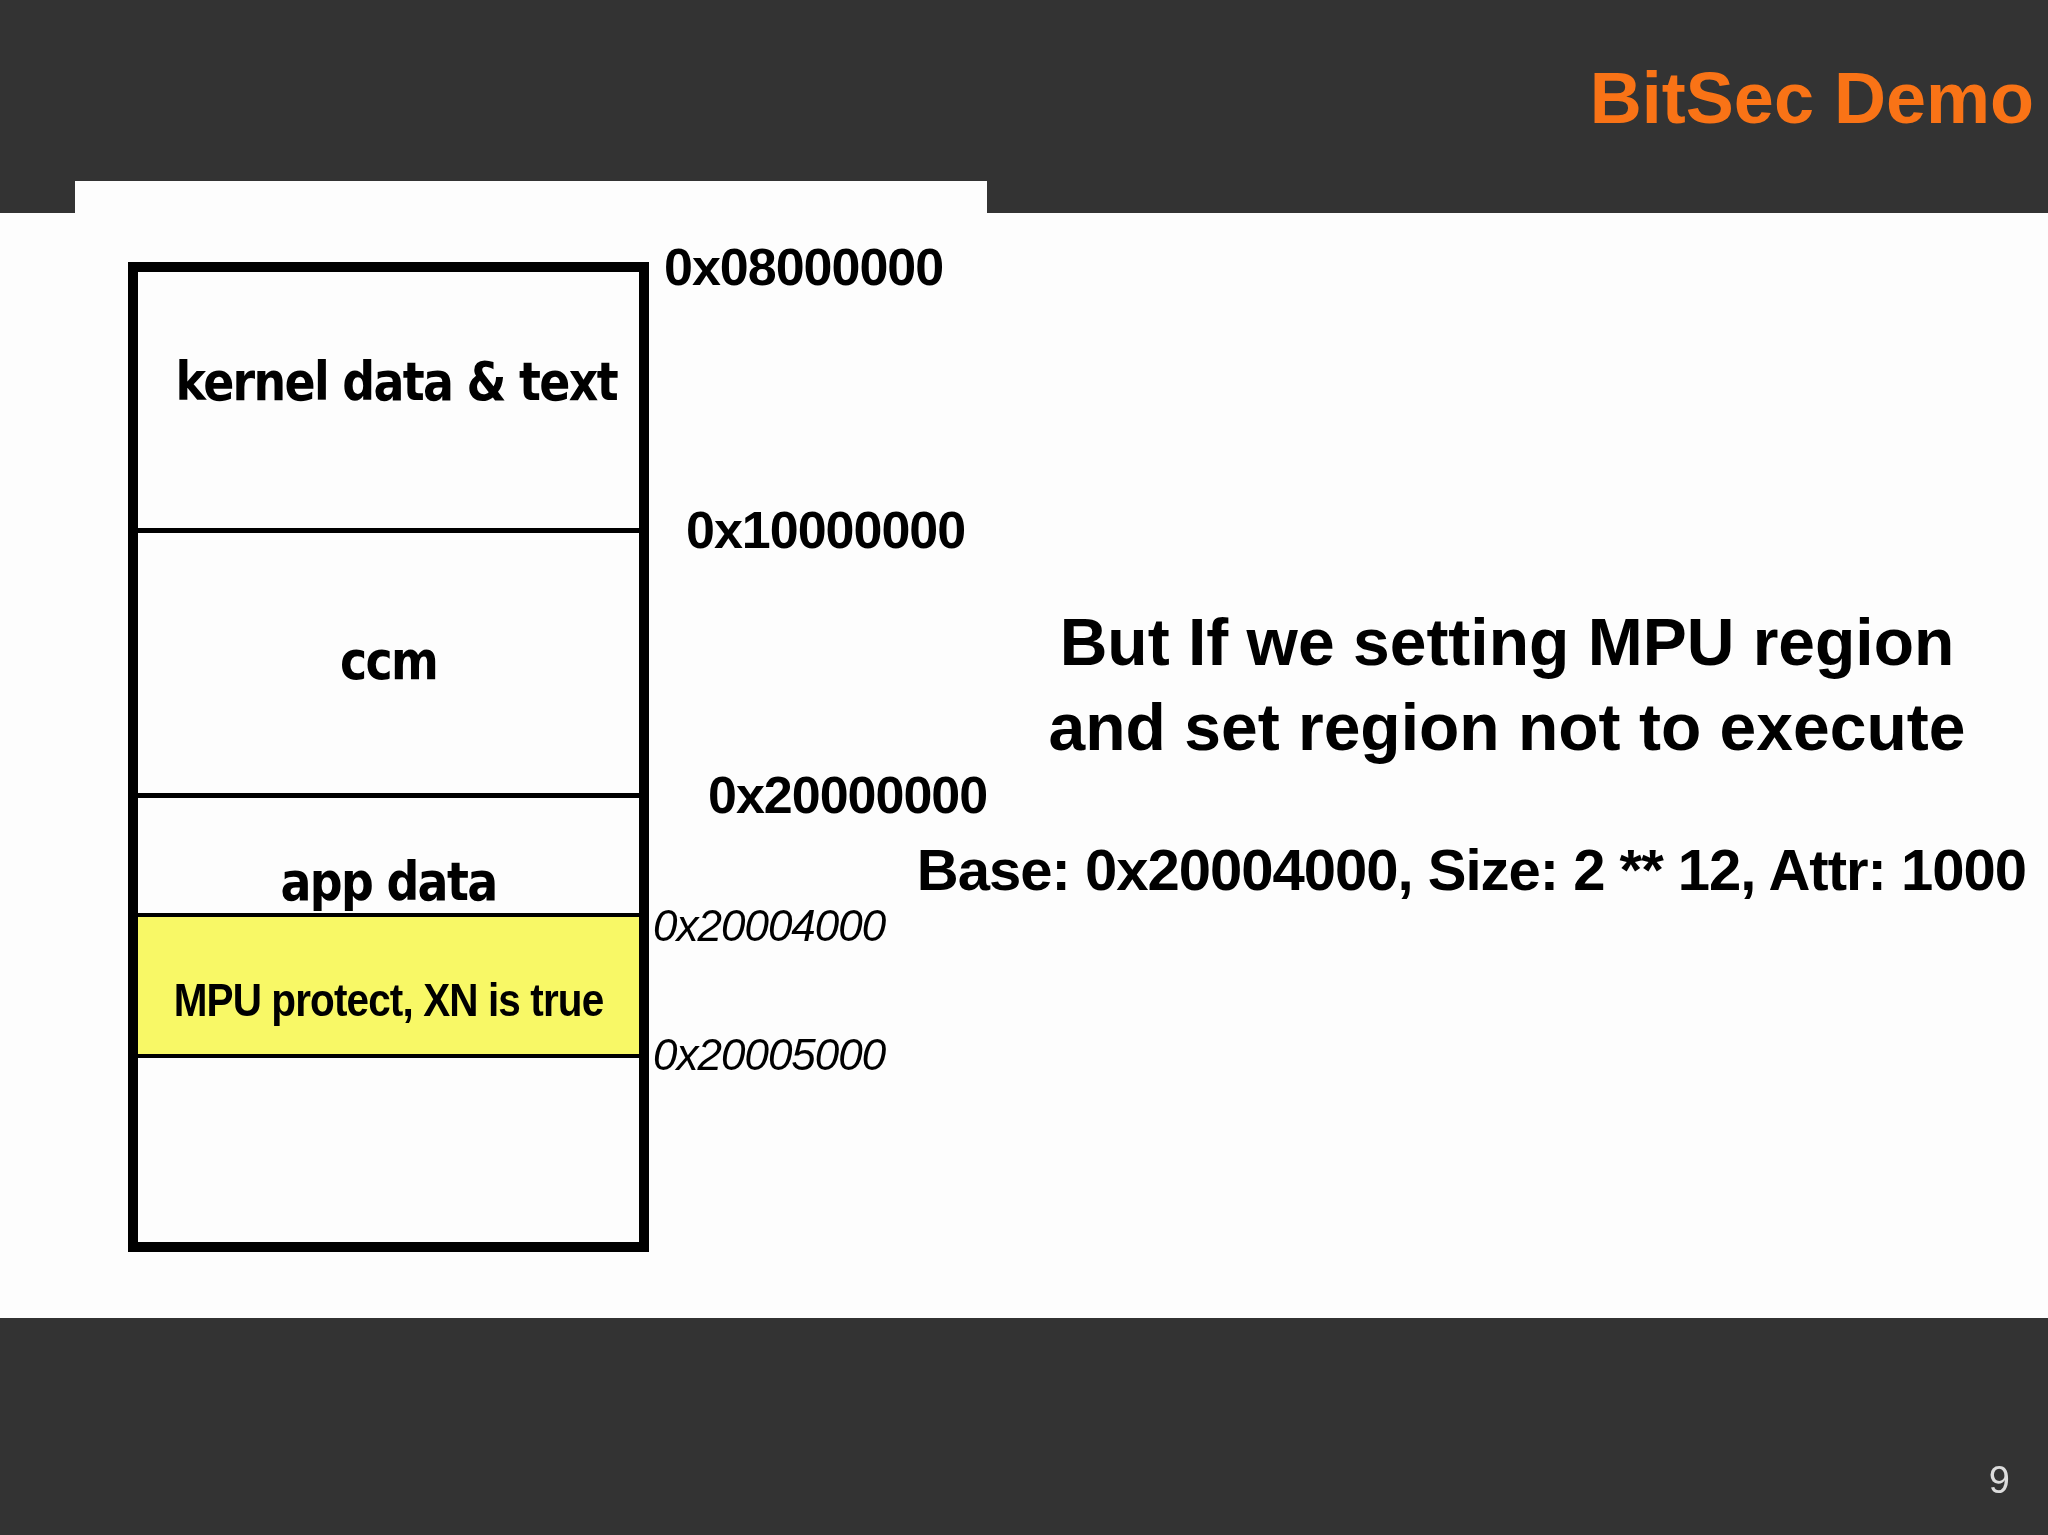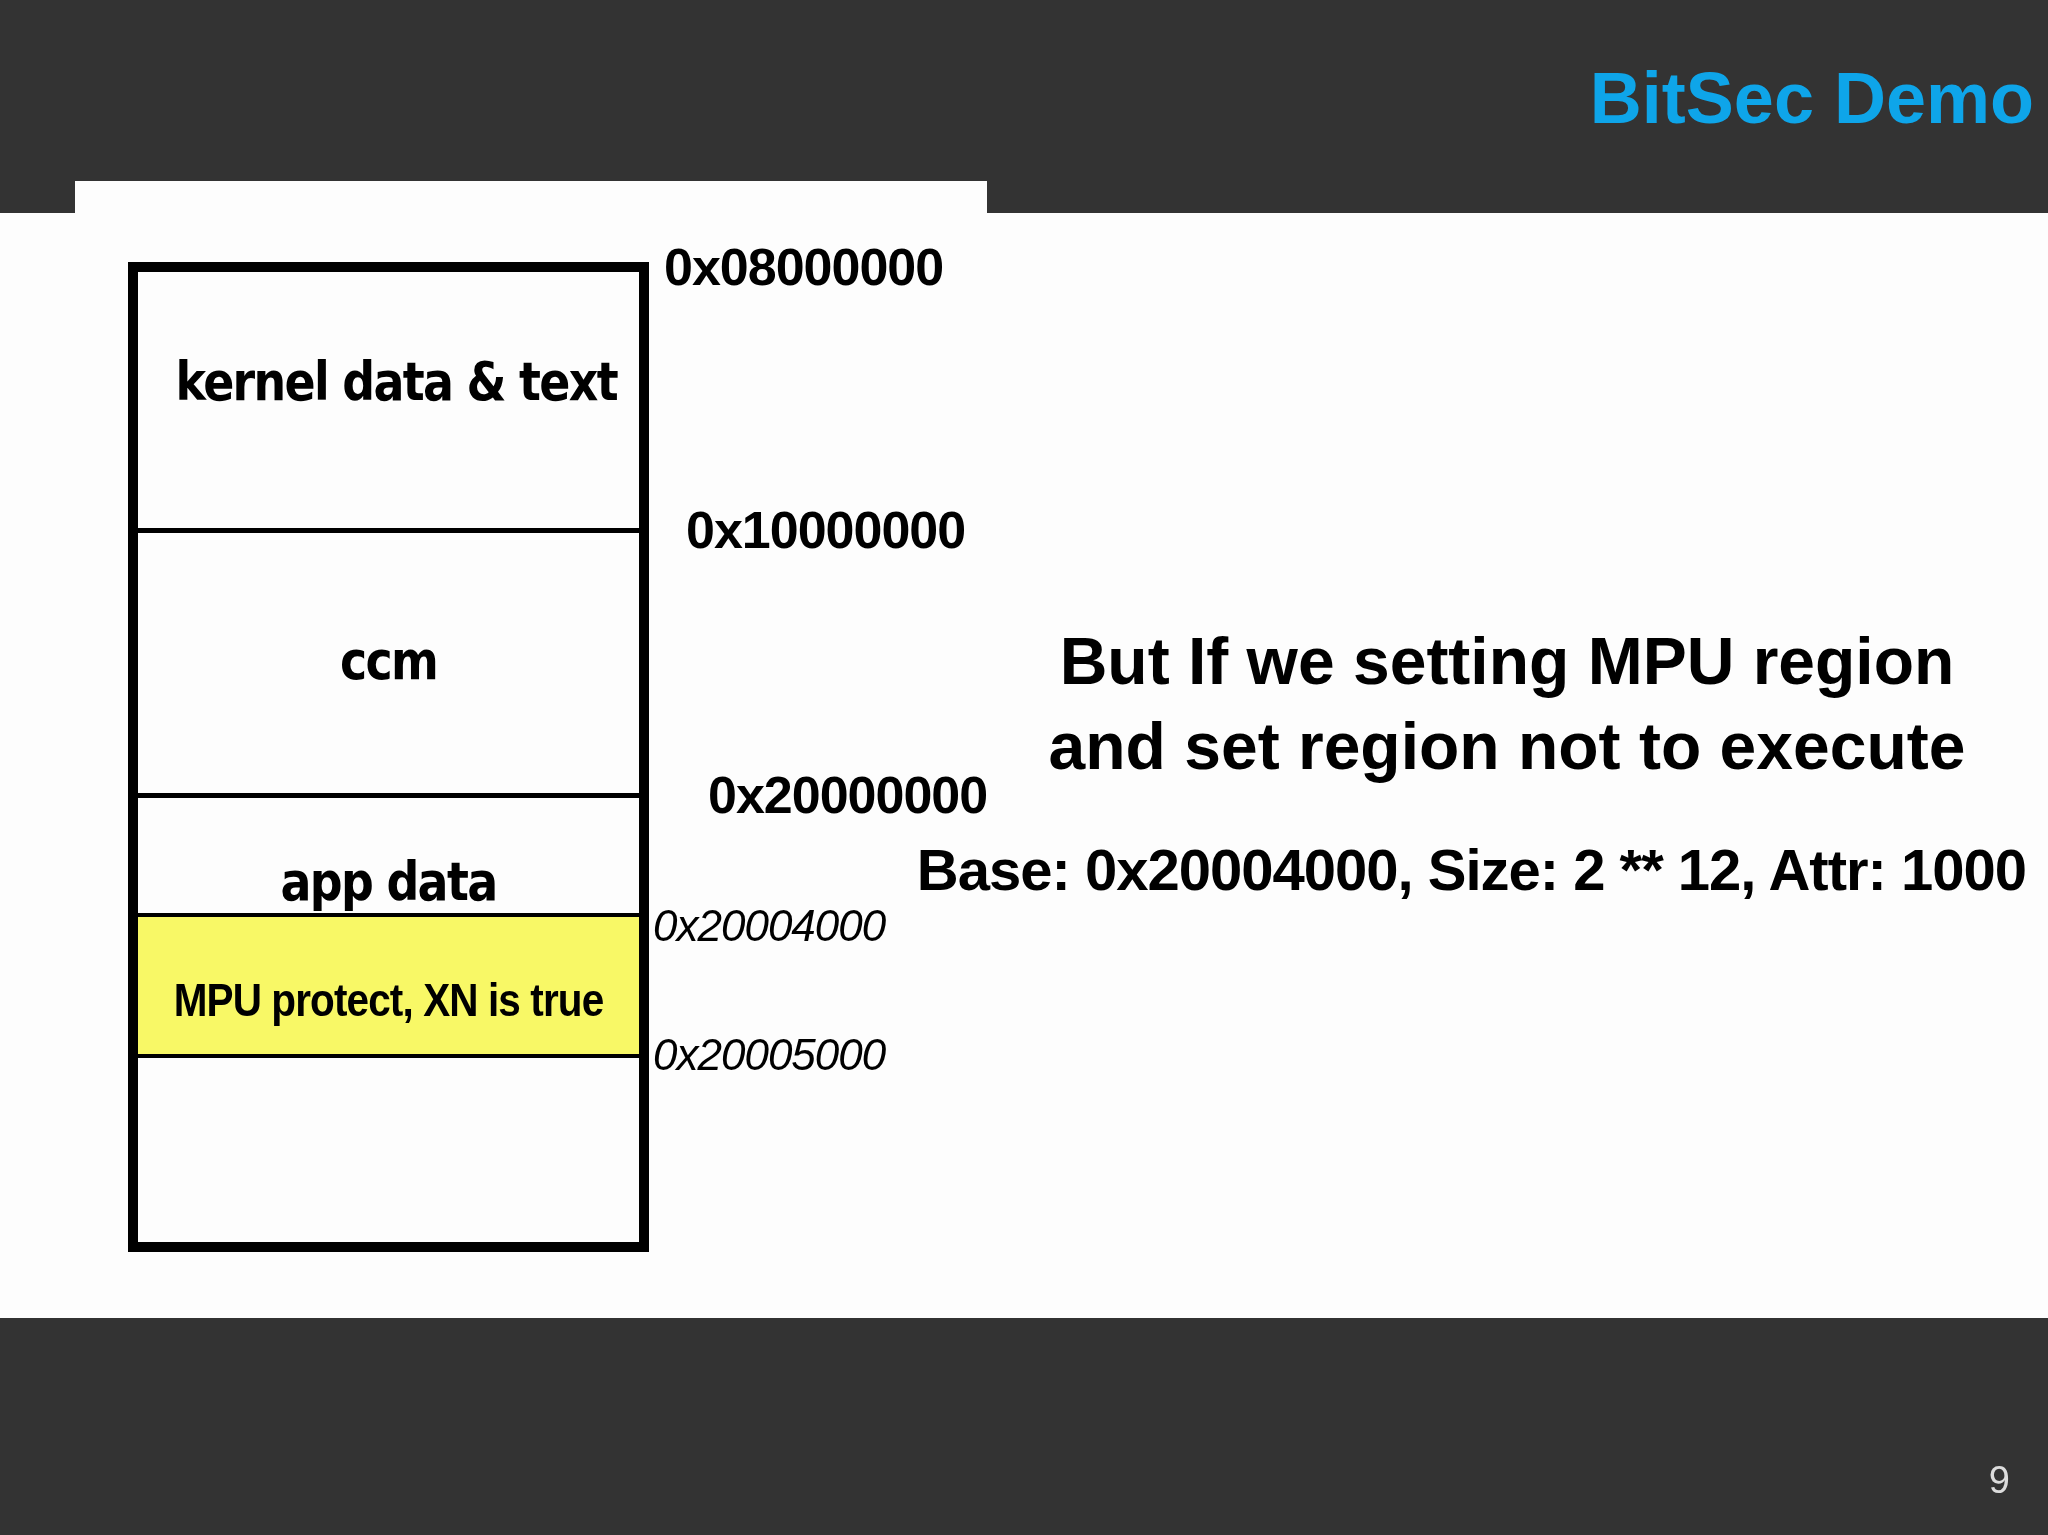--- a/index.html
+++ b/index.html
@@ -4,21 +4,21 @@
 <style>
   html,body{margin:0;padding:0;background:#1a1a1a;}
   .slide{
     position:relative; width:2048px; height:1535px;
     background:#333333; overflow:hidden;
     font-family:"Liberation Sans", sans-serif;
   }
   
   .title{
     position:absolute; top:62px; right:14px;
-    font-size:72px; font-weight:bold; color:#0ea5e9;
+    font-size:72px; font-weight:bold; color:#f97316;
     line-height:72px; letter-spacing:0px; white-space:nowrap;
   }
   .surface-tab{
     position:absolute; left:75px; top:181px; width:912px; height:40px;
     background:#fdfdfd; z-index:1;
   }
   .surface{
     position:absolute; left:0; top:213px; width:2048px; height:1105px;
     background:#fdfdfd; z-index:1;
   }
@@ -69,21 +69,21 @@
   .addr-small{ left:653px; font-size:44px; line-height:44px;font-style:italic; }
   .addr-0{ top:241px; }
   .addr-1{ top:504px;margin-left:22px; }
   .addr-2{ top:769px;margin-left:44px; }
   .addr-3{ top:904px; }
   .addr-4{ top:1033px; }
   
   .heading{
     position:absolute; left:980px; right:14px; top:600px;
     text-align:center; font-weight:bold; color:#000;
-    font-size:66px; line-height:85px; z-index:2; white-space:nowrap;margin-top:19px;
+    font-size:66px; line-height:85px; z-index:2; white-space:nowrap;
   }
   .details{
     position:absolute; left:600px; right:22px; top:836px;
     text-align:right; font-weight:bold; color:#000;
     font-size:58px; line-height:68px; letter-spacing:-1px; z-index:2; white-space:nowrap;
   }
 </style>
 </head>
 <body>
 

